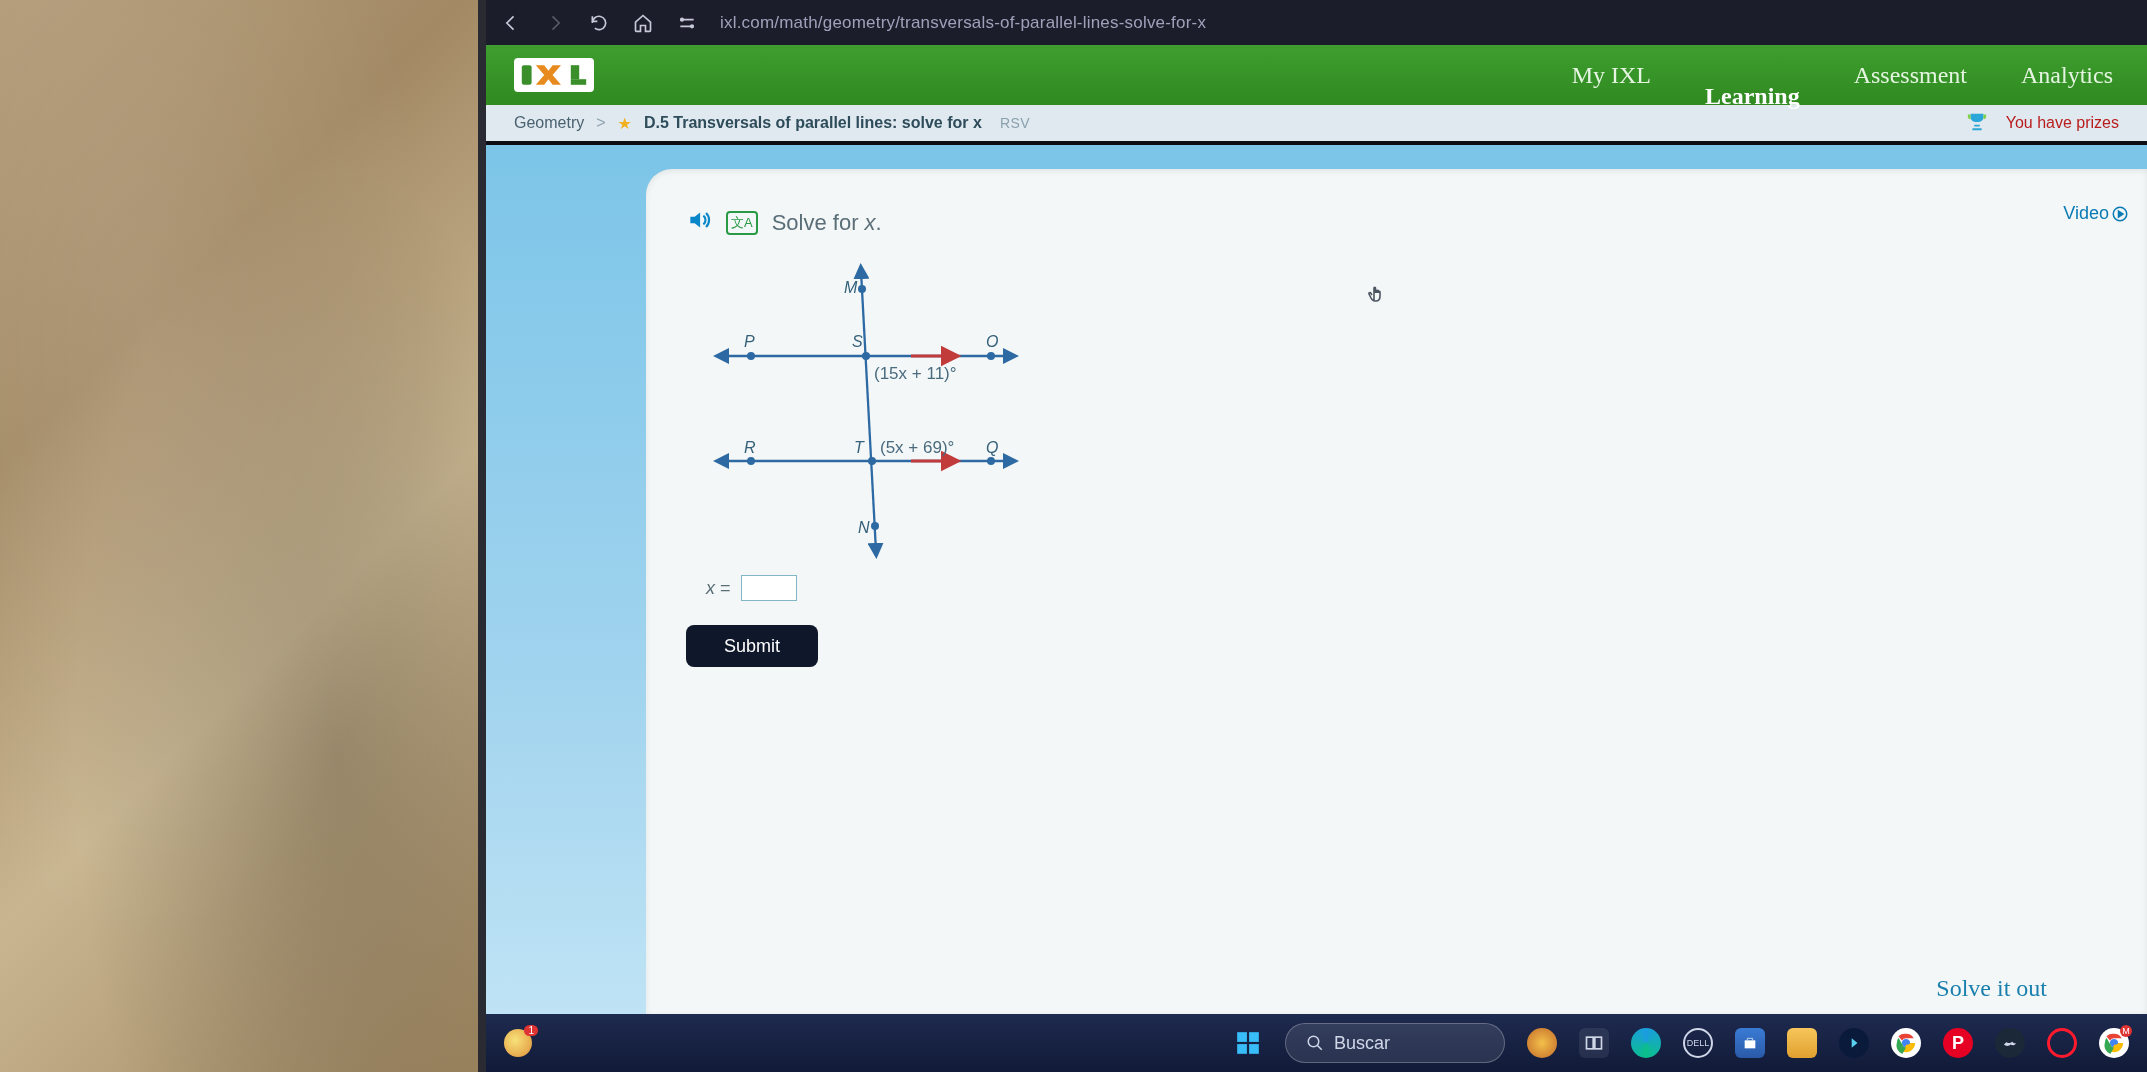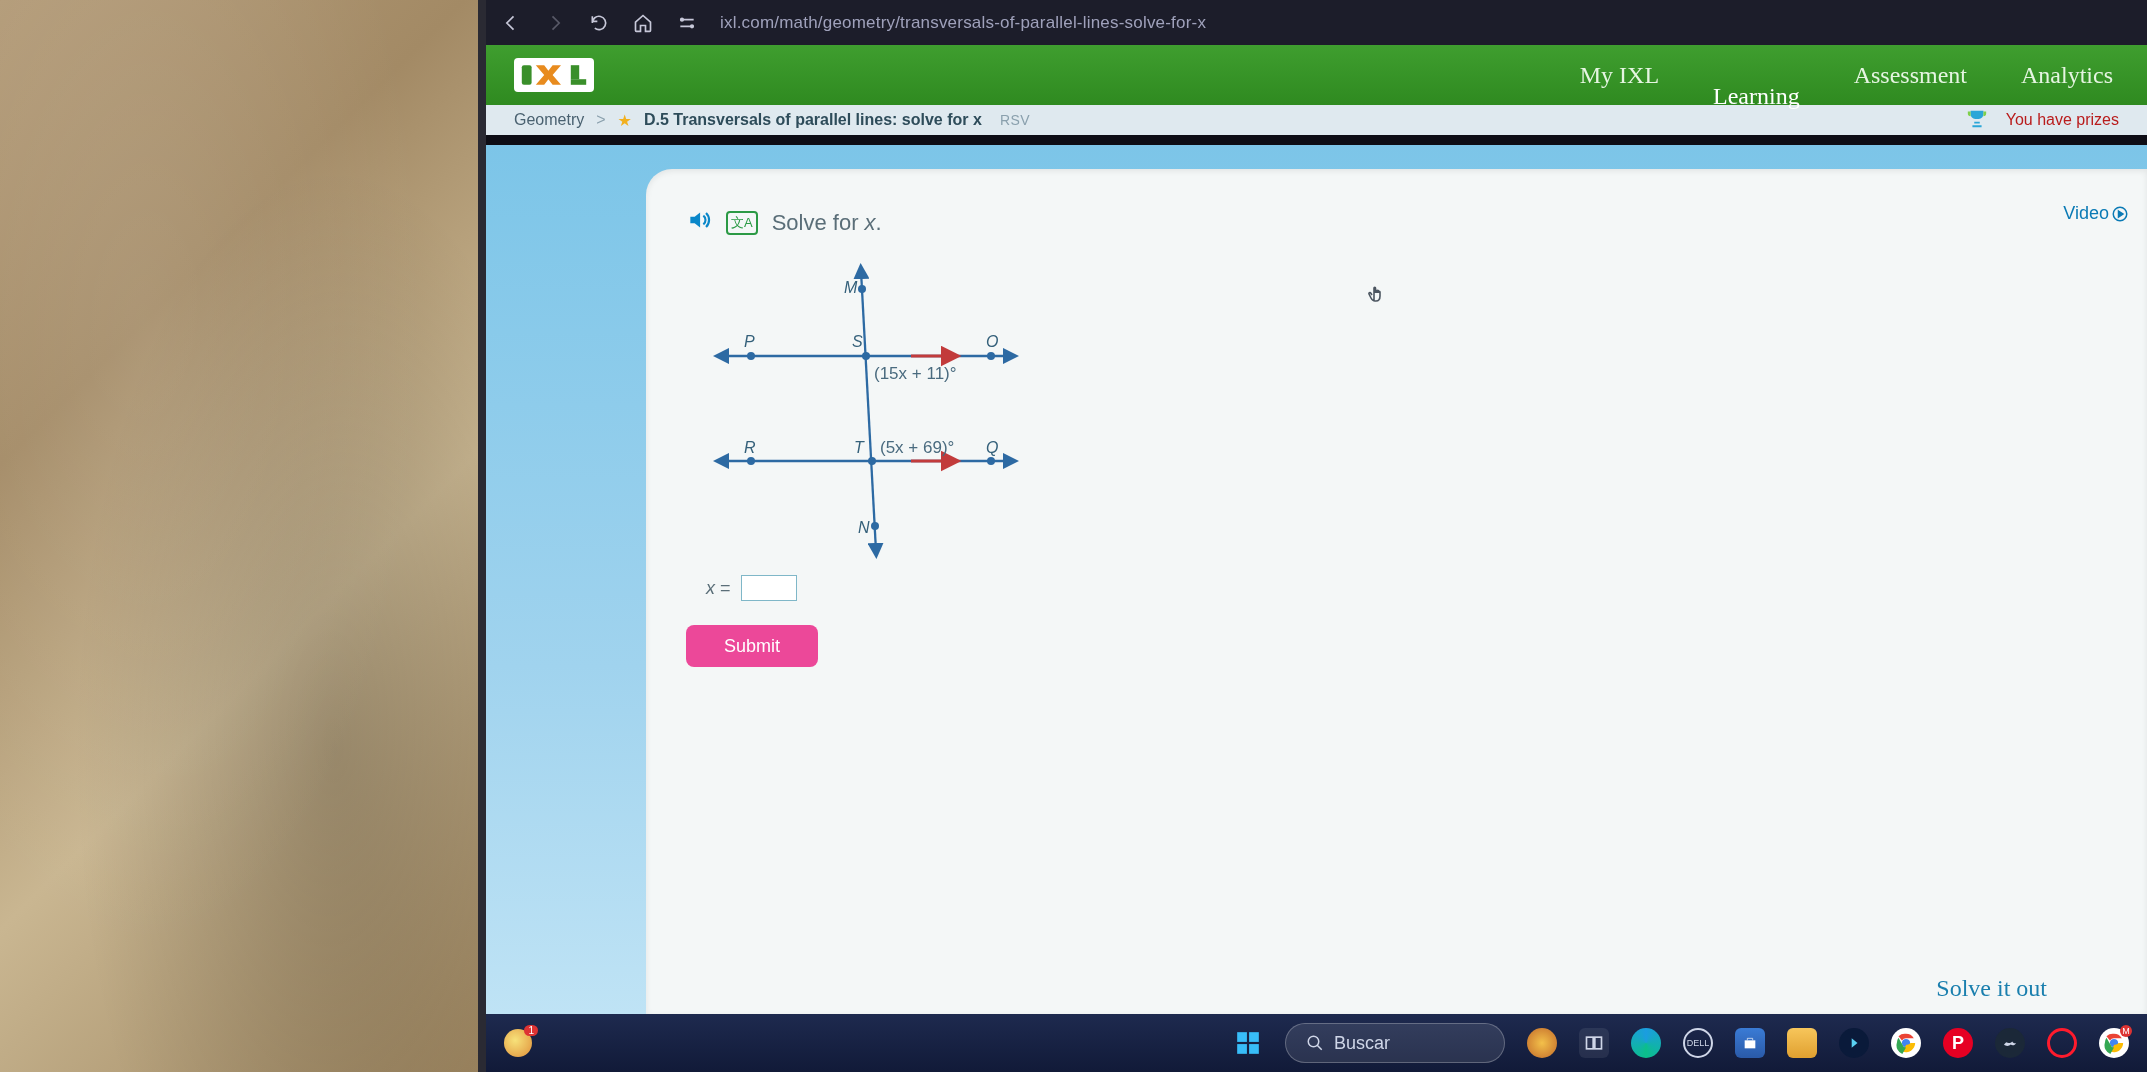--- a/index.html
+++ b/index.html
@@ -11,24 +11,24 @@
     
     .chrome { height:45px; background:#1c1d2a; display:flex; align-items:center; padding:0 14px; gap:22px; color:#b7b8cc; font-size:16px; }
     .chrome .ico { display:inline-flex; align-items:center; justify-content:center; width:22px; height:22px; color:#c7c8d9; }
     .chrome .url { color:#9fa1bb; font-size:17px; letter-spacing:.2px; }
     
     .navbar { height:60px; background:linear-gradient(#3f9e2f,#2f8a20); display:flex; align-items:center; padding:0 28px; gap:42px; color:#fff; }
     .logo { width:80px; height:34px; background:#fff; border-radius:4px; position:relative; display:flex; align-items:center; justify-content:center; }
     .logo svg{width:70px;height:28px;}
     .nav-spacer{flex:1}
     .nav-item { font-family:"Georgia",serif; font-size:24px; color:#e6f5e2; padding:0 6px; cursor:pointer; position:relative; }
-    .nav-item.active { color:#fff; font-weight:400;margin-top:42px; }
+    .nav-item.active { color:#fff; font-weight:700;margin-top:42px; }
     .nav-item.active::after{content:"";position:absolute;left:50%;bottom:-18px;transform:translateX(-50%);border:9px solid transparent;border-bottom-color:#dfe9ef;}
     
-    .crumb { height:30px; background:#dfe9ef; display:flex; align-items:center; padding:0 28px; font-size:16px; color:#4a6170; gap:12px; }
+    .crumb { height:36px; background:#dfe9ef; display:flex; align-items:center; padding:0 28px; font-size:16px; color:#4a6170; gap:12px; }
     .crumb .star { color:#f2b01e; }
     .crumb .title { color:#2e4c5a; font-weight:600; }
     .crumb .rsv { color:#8aa0ad; font-size:14px; letter-spacing:.5px; margin-left:6px;}
     .crumb .spacer{flex:1}
     .crumb .trophy{color:#2aa6d8;margin-right:6px;}
     .crumb .prize{color:#b91c1c;}
     
     .sky { position:absolute; top:145px; left:0; right:0; bottom:58px; background:linear-gradient(#7cc5e8,#a0d3ee 60%,#bfe3f5); }
     .card { position:absolute; left:160px; top:24px; right:0; bottom:0; background:#f4f7f7; border-top-left-radius:26px; box-shadow:0 2px 6px rgba(0,0,0,.08) inset; padding:38px 40px 0 40px; }
     .video-link{position:absolute;right:18px;top:34px;color:#0a7ab5;font-size:18px;display:flex;align-items:center;gap:2px;}
@@ -36,21 +36,21 @@
     .prompt-row .it{font-style:italic;}
     .speaker-ico{color:#0a87c9}
     .lang-ico{color:#2b9a45;border:2px solid #2b9a45;border-radius:4px;font-size:13px;padding:1px 3px;position:relative;}
     .diagram{position:relative;width:340px;height:300px;margin-left:20px;}
     .diagram svg{width:100%;height:100%;}
     .dlabel{font-size:16px;font-style:italic;fill:#34607a;}
     .expr{font-size:17px;fill:#4a6b7f;}
     .answer-row{display:flex;align-items:center;gap:10px;margin-top:14px;margin-left:20px;color:#5a6e78;font-size:18px;}
     .answer-row .xi{font-style:italic;}
     .answer-row input{width:56px;height:26px;border:1px solid #7fb7c8;background:#fff;}
-    .submit-btn{margin-top:24px;width:132px;height:42px;background:#ec4899;color:#fff;border:none;border-radius:8px;font-size:18px;cursor:pointer;}
+    .submit-btn{margin-top:24px;width:132px;height:42px;background:#0f172a;color:#fff;border:none;border-radius:8px;font-size:18px;cursor:pointer;}
     .workit{position:absolute;right:100px;bottom:12px;color:#1a7fae;font-family:"Comic Sans MS",cursive;font-size:24px;}
     .cursor{position:absolute;left:720px;top:110px;color:#4b5560;font-size:22px;}
     
     .taskbar { position:absolute; left:0; right:0; bottom:0; height:58px; background:linear-gradient(#1e2a4f,#111a38); display:flex; align-items:center; padding:0 18px; gap:22px; color:#cfd6e8; }
     .tb-left{display:flex;align-items:center;gap:18px;}
     .tb-search{display:flex;align-items:center;gap:10px;background:rgba(255,255,255,.1);border:1px solid rgba(255,255,255,.25);border-radius:22px;height:40px;padding:0 20px;font-size:18px;min-width:220px;}
     .tb-ico{width:30px;height:30px;border-radius:6px;display:flex;align-items:center;justify-content:center;font-size:18px;background:rgba(255,255,255,.08);}
     .tb-spacer{flex:1}
     .weather{width:28px;height:28px;background:radial-gradient(circle at 40% 40%,#f7e27a,#e0903a);border-radius:50%;position:relative;}
     .weather .badge{position:absolute;top:-4px;right:-6px;background:#d33;color:#fff;font-size:10px;border-radius:8px;padding:0 4px;}

